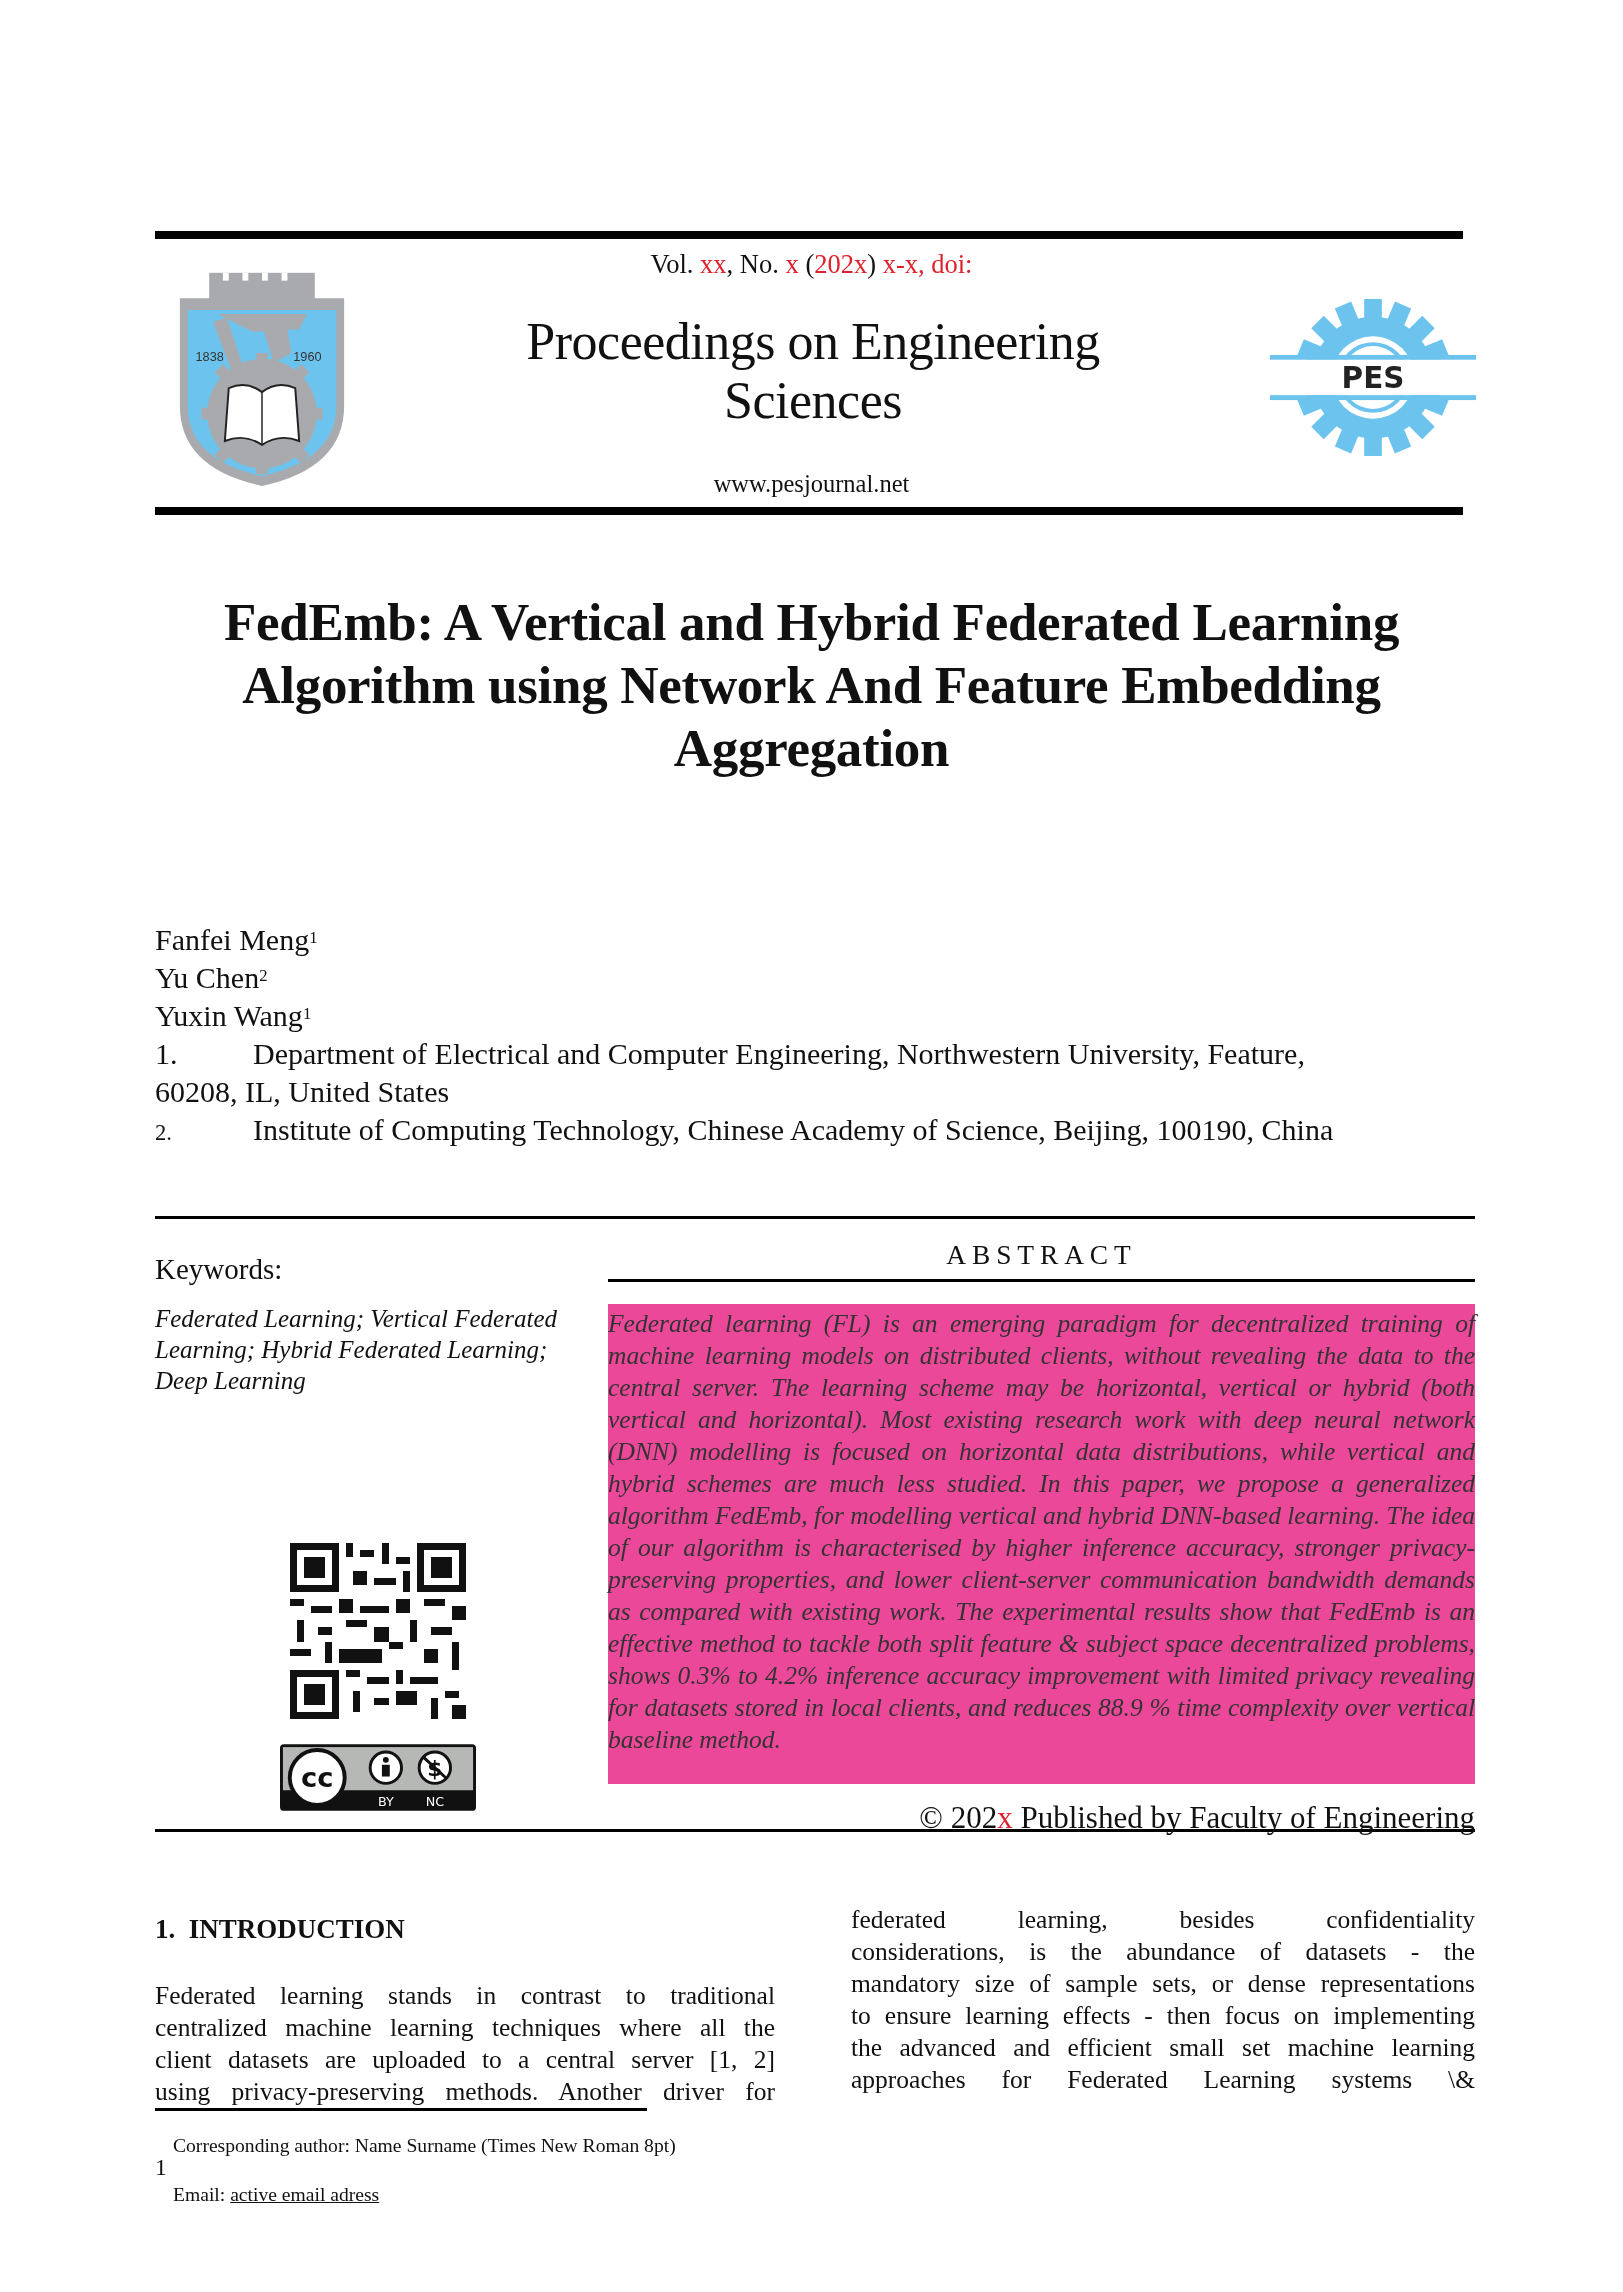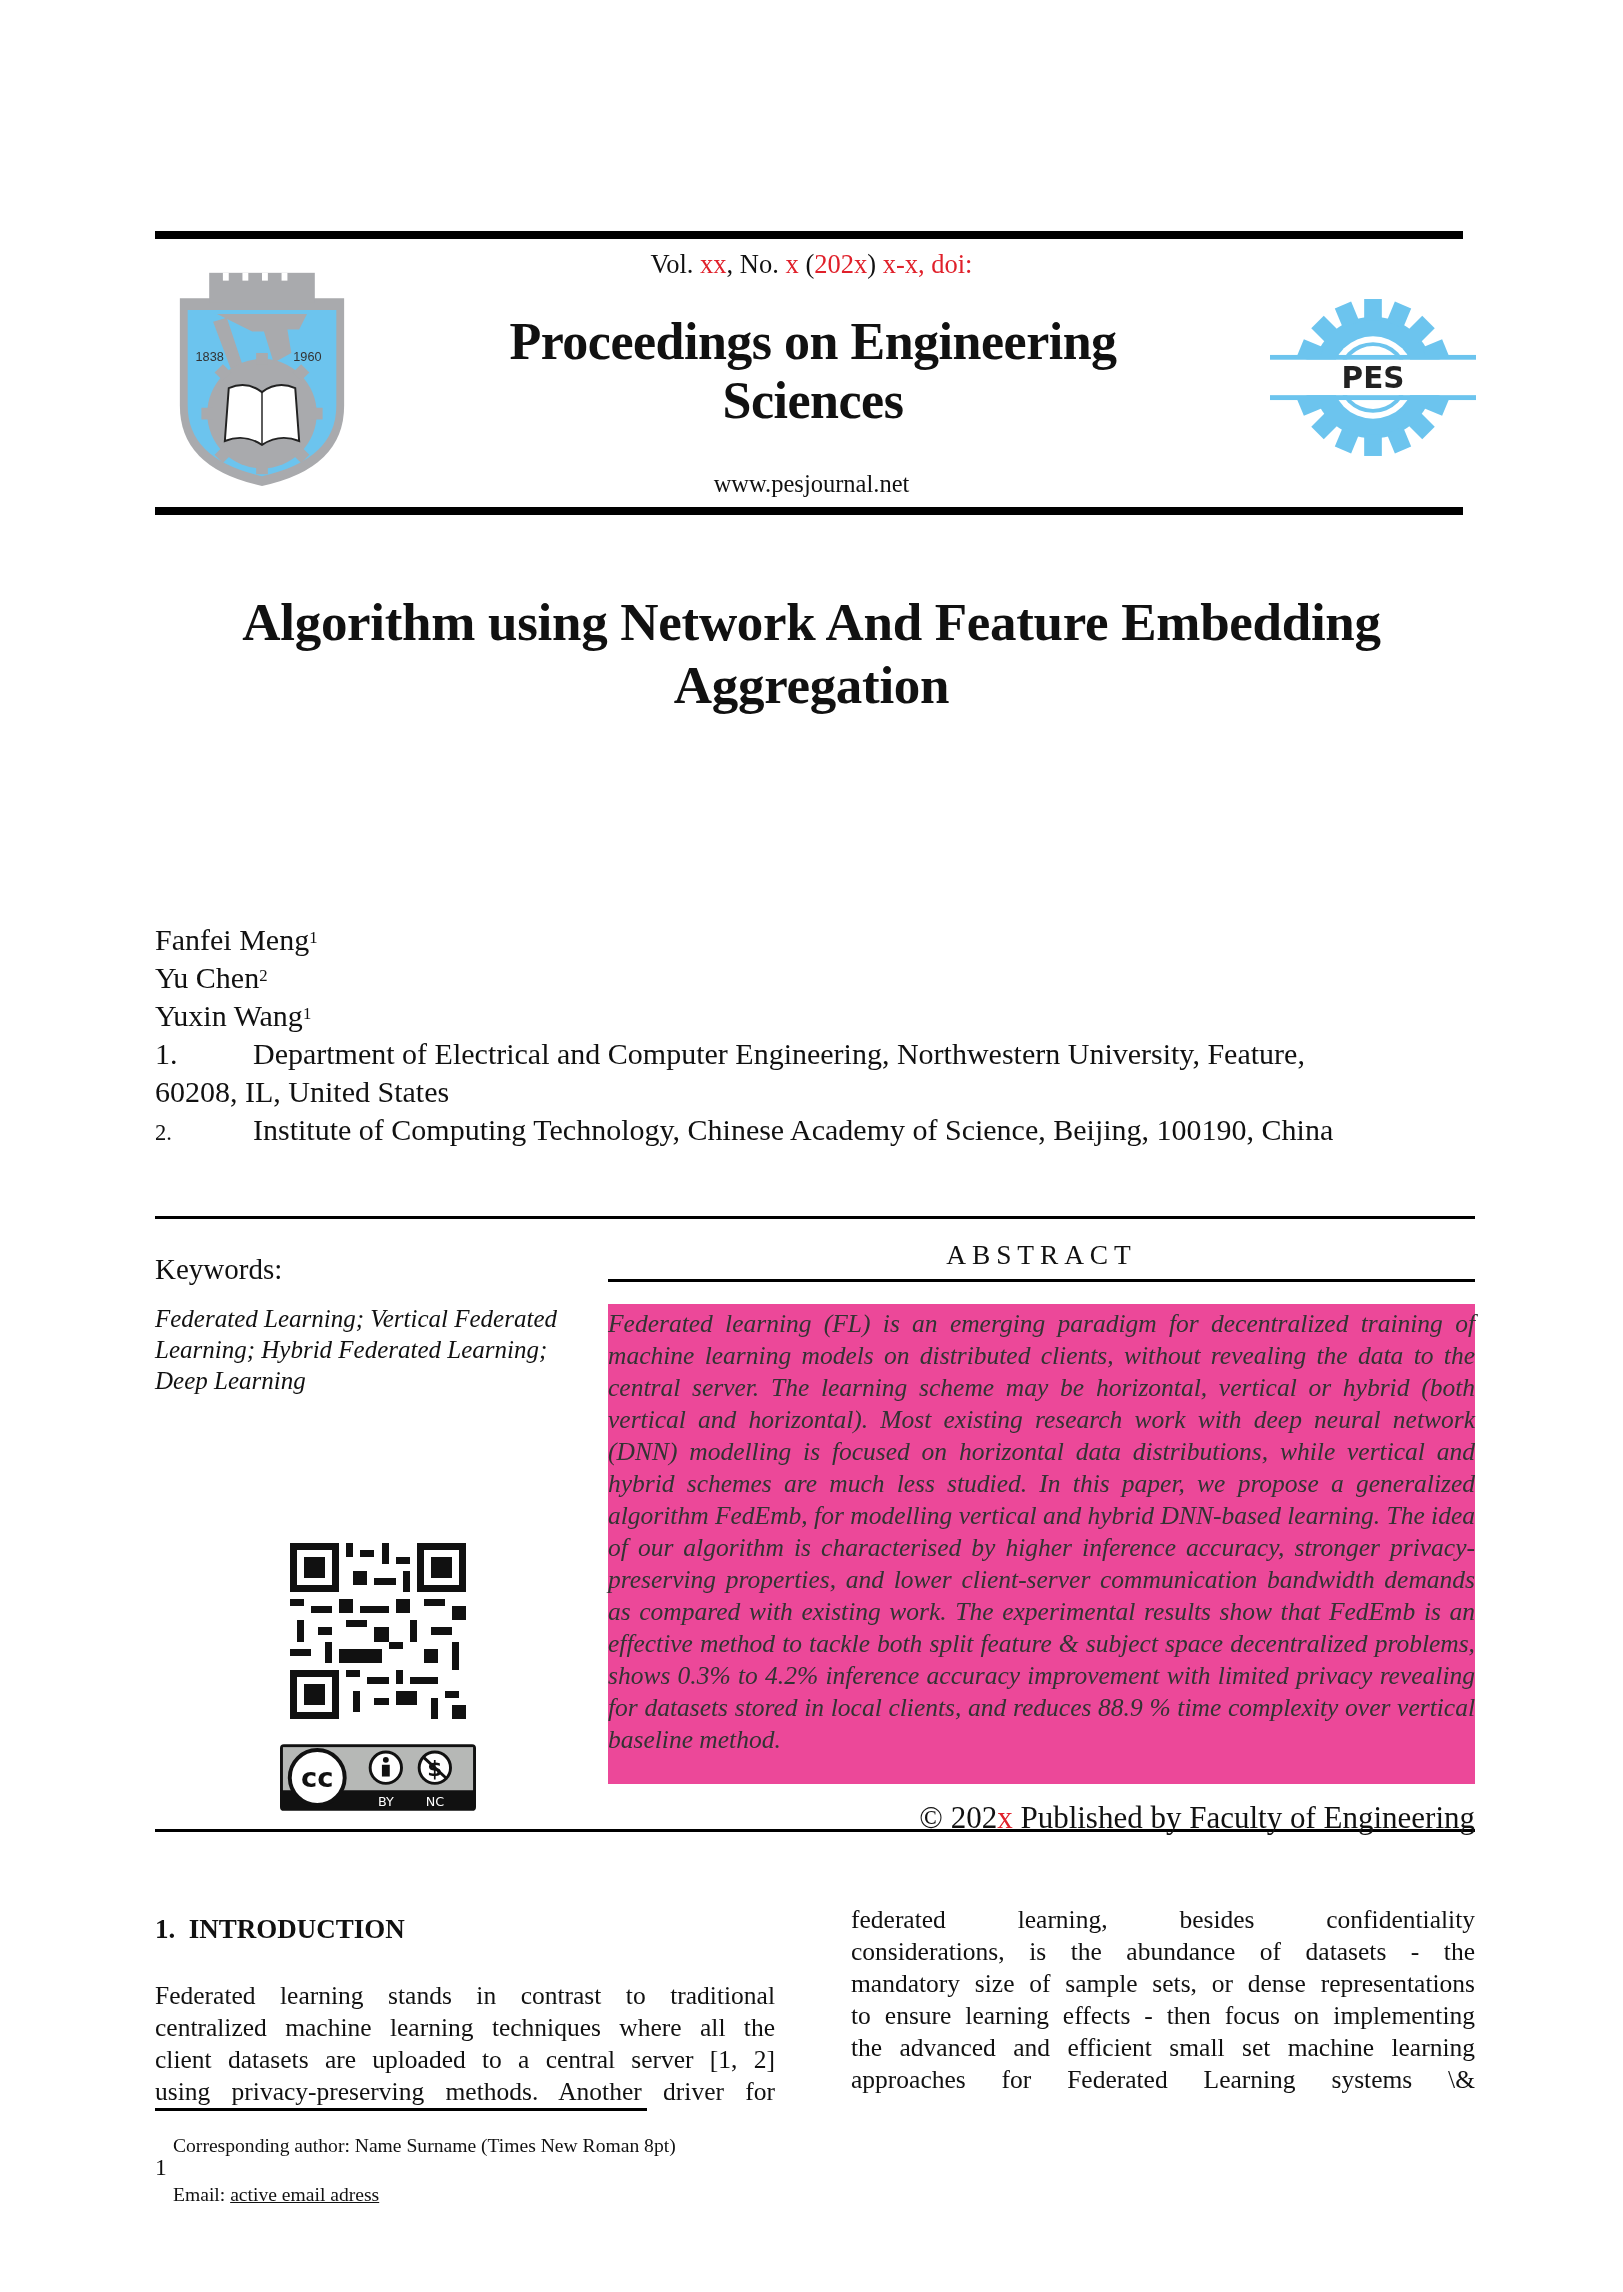--- a/index.html
+++ b/index.html
@@ -3,21 +3,21 @@
 <meta charset="utf-8">
 <style>
   html, body { margin:0; padding:0; background:#ffffff; }
   body { width:1623px; height:2293px; position:relative; overflow:hidden;
          font-family:"Liberation Serif","DejaVu Serif",serif; color:#111; }
   .abs { position:absolute; }
   .rule { position:absolute; background:#000; }
   .red { color:#e0202a; }
 
   #vol-line { left:0; width:1623px; top:249px; font-size:26.5px; text-align:center; }
-  #journal-title { left:421px; width:784px; top:312px; font-size:52px; font-weight:bold; line-height:59px; text-align:center; letter-spacing:-0.5px; }
+  #journal-title { left:421px; width:784px; top:312px; font-size:52px; font-weight:normal; line-height:59px; text-align:center; letter-spacing:-0.5px; }
   #journal-url { left:0; width:1623px; top:470px; font-size:24.5px; text-align:center; }
 
   #logo-left { left:174px; top:259px; width:176px; height:231px; }
   #logo-right { left:1270px; top:294px; width:206px; height:167px; }
 
   #paper-title { left:157px; width:1309px; top:591px; font-size:53px; font-weight:bold; line-height:63px; text-align:center; letter-spacing:-0.3px; }
 
   #authors { left:155px; top:921px; width:1323px; font-size:30px; line-height:38px; }
   #authors sup { font-size:16.7px; vertical-align:top; position:relative; top:-2px; }
   .aff-row { display:block; }
@@ -124,20 +124,21 @@
       <circle r="32" fill="#ffffff"></circle>
     </g>
     <rect x="0" y="62" width="210" height="5" fill="#6cc4ee"></rect>
     <rect x="0" y="67" width="210" height="36" fill="#ffffff"></rect>
     <rect x="0" y="103" width="210" height="5" fill="#6cc4ee"></rect>
     <text x="105" y="96" text-anchor="middle" font-size="30" font-weight="bold" font-family="DejaVu Sans, sans-serif" fill="#222">PES</text>
   </svg>
 </div>
 
 <div class="abs" id="paper-title">
+  <div>FedEmb: A Vertical and Hybrid Federated Learning</div>
   <div>Algorithm using Network And Feature Embedding</div>
   <div>Aggregation</div>
 </div>
 
 <div class="abs" id="authors">
   <div><span>Fanfei Meng</span><sup>1</sup></div>
   <div><span>Yu Chen</span><sup>2</sup></div>
   <div><span>Yuxin Wang</span><sup>1</sup></div>
   <div class="aff-row">
     <span class="aff-num">1.</span><span>Department of Electrical and Computer Engineering, Northwestern University, Feature,</span>

